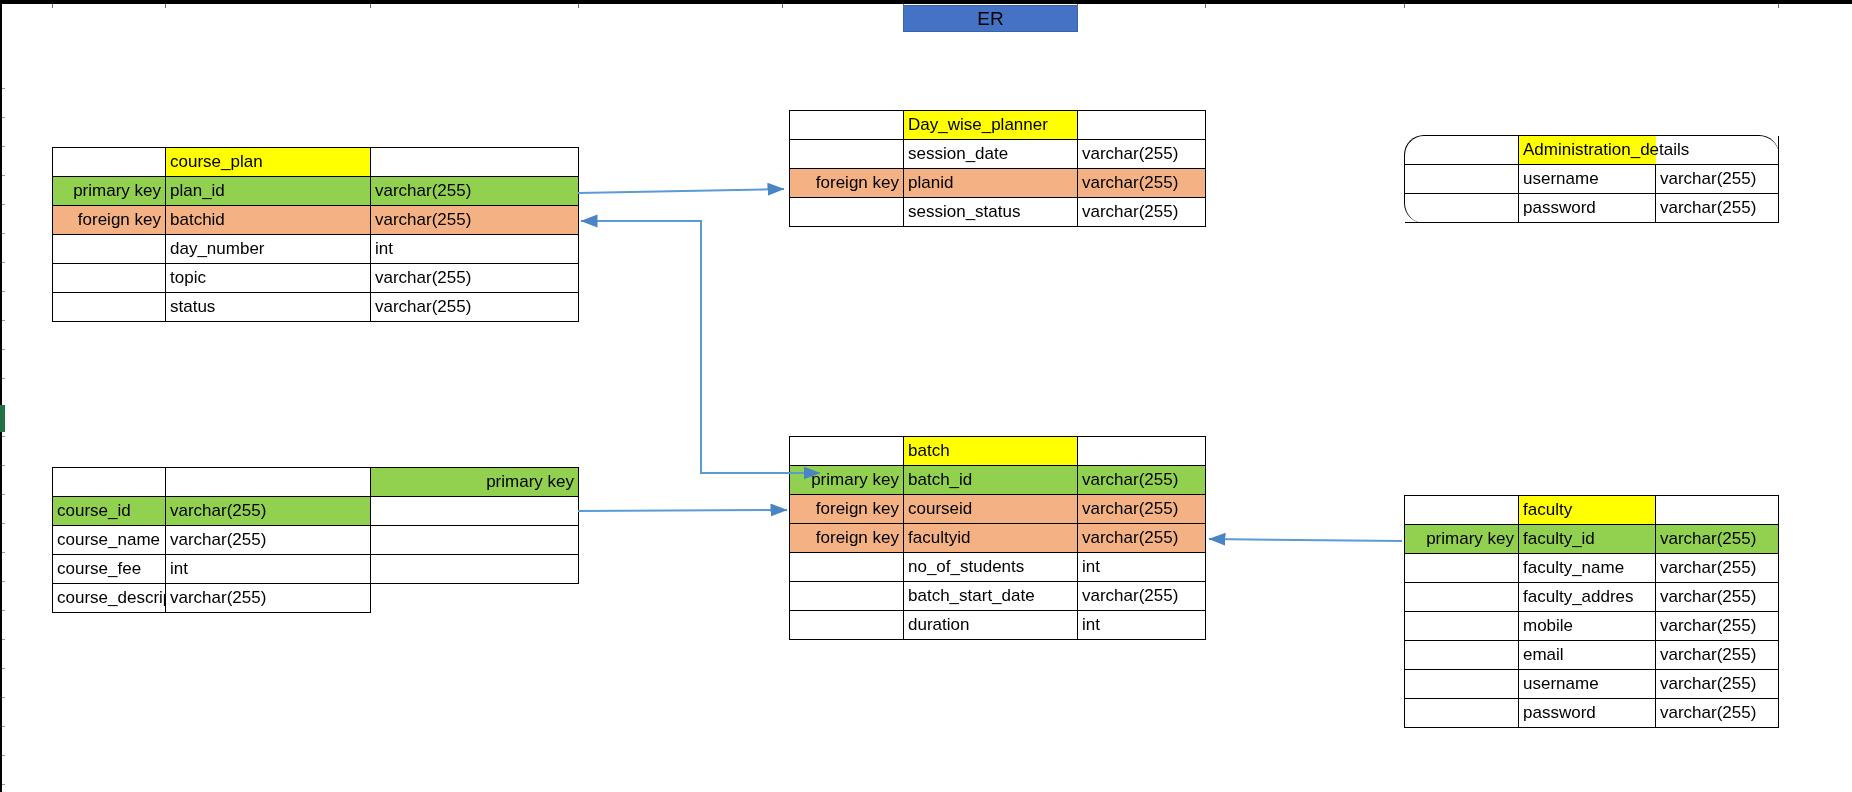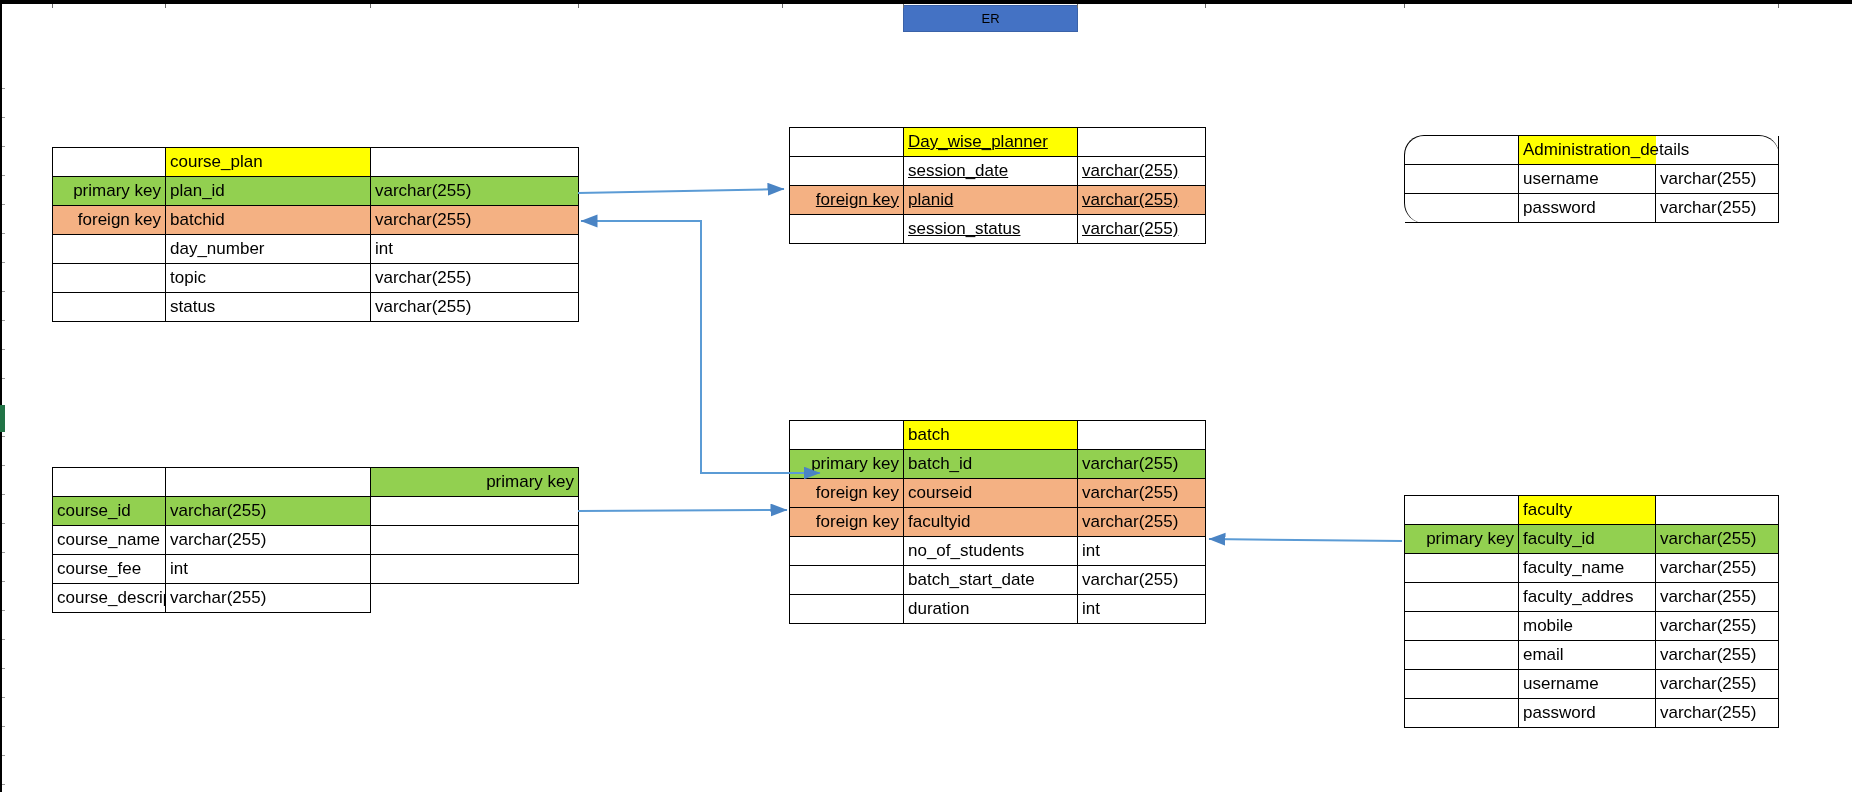--- a/index.html
+++ b/index.html
@@ -17,21 +17,21 @@
   .green-marker { position: absolute; left: 0; width: 5px; background: var(--marker-green); }
   .tick-top { position: absolute; top: 4px; width: 1px; height: 4px; background: #6b6b6b; }
   .tick-left { position: absolute; left: 2px; width: 3px; height: 1px; background: #9a9a9a; }
 
   
   .sheet-tab {
     position: absolute;
     display: flex; align-items: center; justify-content: center;
     background: var(--tab-blue);
     color: #000;
-    font-size: 13px;
+    font-size: 19px;
     border: 1px solid #3a62a8;
     box-sizing: border-box;
   }
 
   
   .tbl {
     position: absolute;
     display: grid;
     border-top: 1.5px solid #000;
     border-left: 1.5px solid #000;
@@ -93,21 +93,21 @@
         <div class="cell key"></div>
         <div class="cell field">day_number</div>
         <div class="cell type">int</div>
         <div class="cell key"></div>
         <div class="cell field">topic</div>
         <div class="cell type">varchar(255)</div>
         <div class="cell key"></div>
         <div class="cell field">status</div>
         <div class="cell type">varchar(255)</div>
       </div>
-      <div class="tbl" style="left: 789px; top: 127px; grid-template-columns: 114px 174px 128px; grid-auto-rows: 29px; text-decoration: underline;">
+      <div class="tbl" style="left: 789px; top: 110px; grid-template-columns: 114px 174px 128px; grid-auto-rows: 29px;">
         <div class="cell key"></div>
         <div class="cell title">Day_wise_planner</div>
         <div class="cell type"></div>
         <div class="cell key"></div>
         <div class="cell field">session_date</div>
         <div class="cell type">varchar(255)</div>
         <div class="cell key bg-foreign">foreign key</div>
         <div class="cell field bg-foreign">planid</div>
         <div class="cell type bg-foreign">varchar(255)</div>
         <div class="cell key"></div>
@@ -134,21 +134,21 @@
         <div class="cell key"></div>
         <div class="cell field">course_name</div>
         <div class="cell type">varchar(255)</div>
         <div class="cell key"></div>
         <div class="cell field">course_fee</div>
         <div class="cell type">int</div>
         <div class="cell key"></div>
         <div class="cell field">course_description</div>
         <div class="cell type">varchar(255)</div>
       </div>
-      <div class="tbl" style="left: 789px; top: 420px; grid-template-columns: 114px 174px 128px; grid-auto-rows: 29px;">
+      <div class="tbl" style="left: 789px; top: 436px; grid-template-columns: 114px 174px 128px; grid-auto-rows: 29px;">
         <div class="cell key"></div>
         <div class="cell title">batch</div>
         <div class="cell type"></div>
         <div class="cell key bg-primary">primary key</div>
         <div class="cell field bg-primary">batch_id</div>
         <div class="cell type bg-primary">varchar(255)</div>
         <div class="cell key bg-foreign">foreign key</div>
         <div class="cell field bg-foreign">courseid</div>
         <div class="cell type bg-foreign">varchar(255)</div>
         <div class="cell key bg-foreign">foreign key</div>

